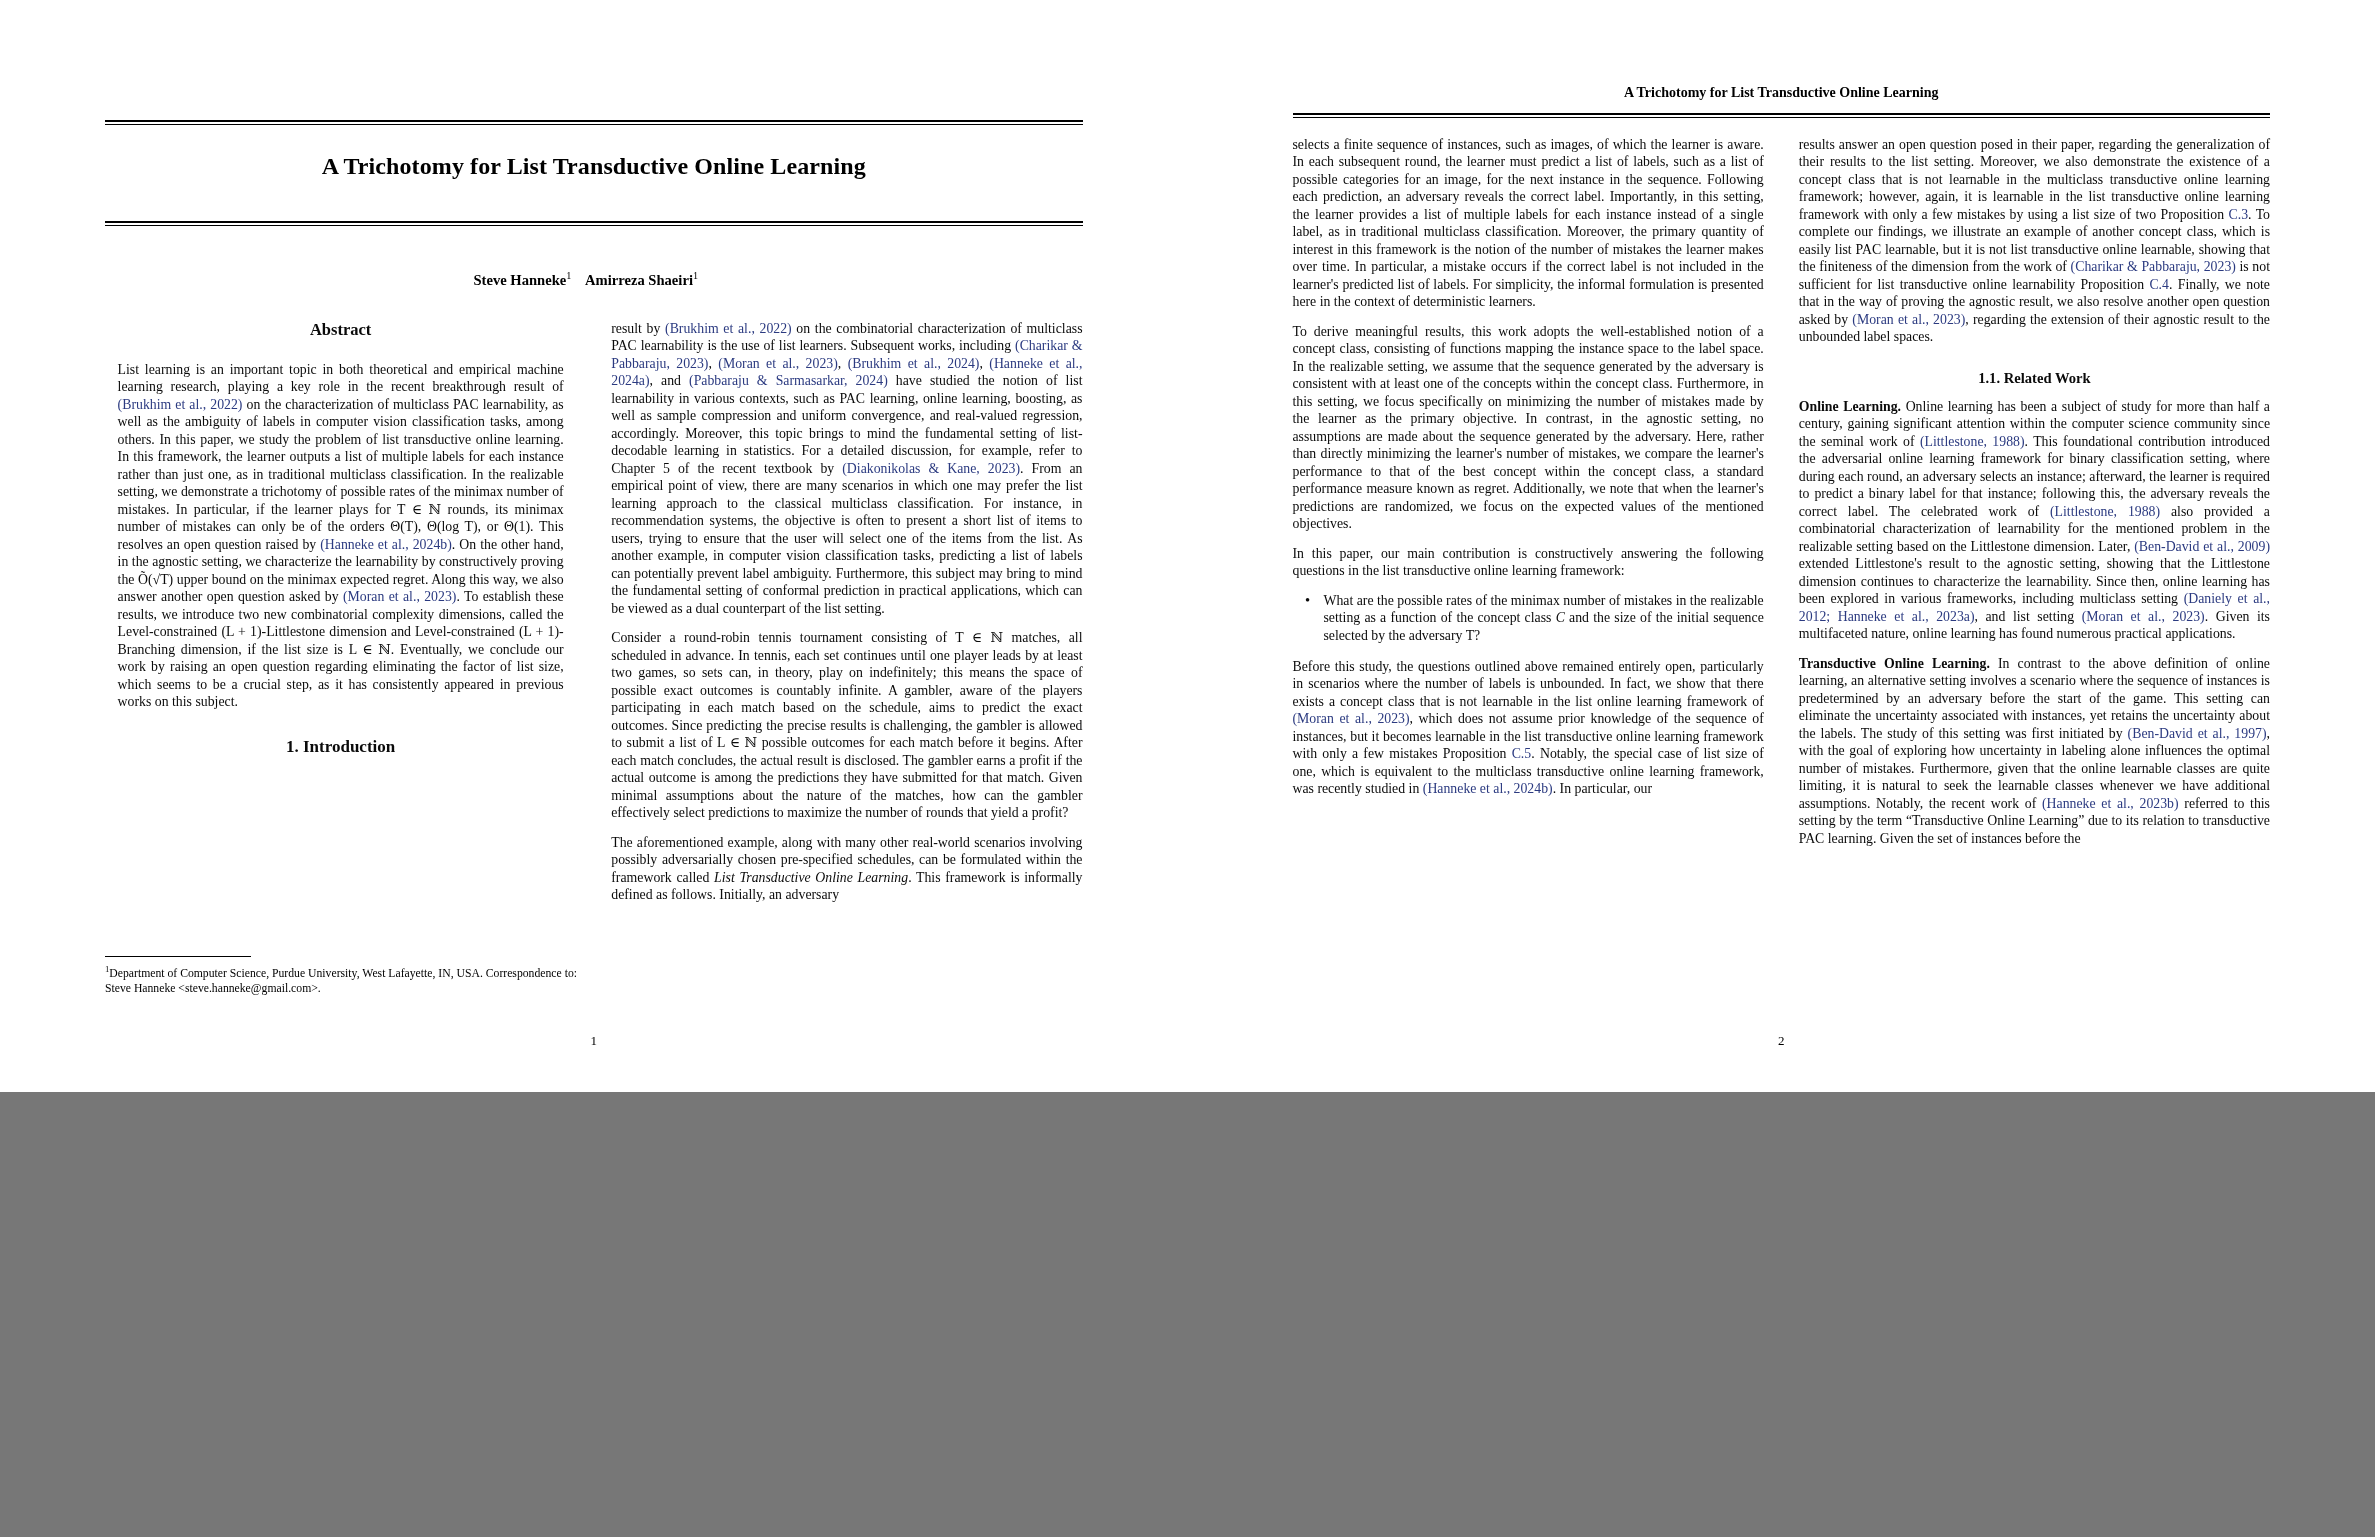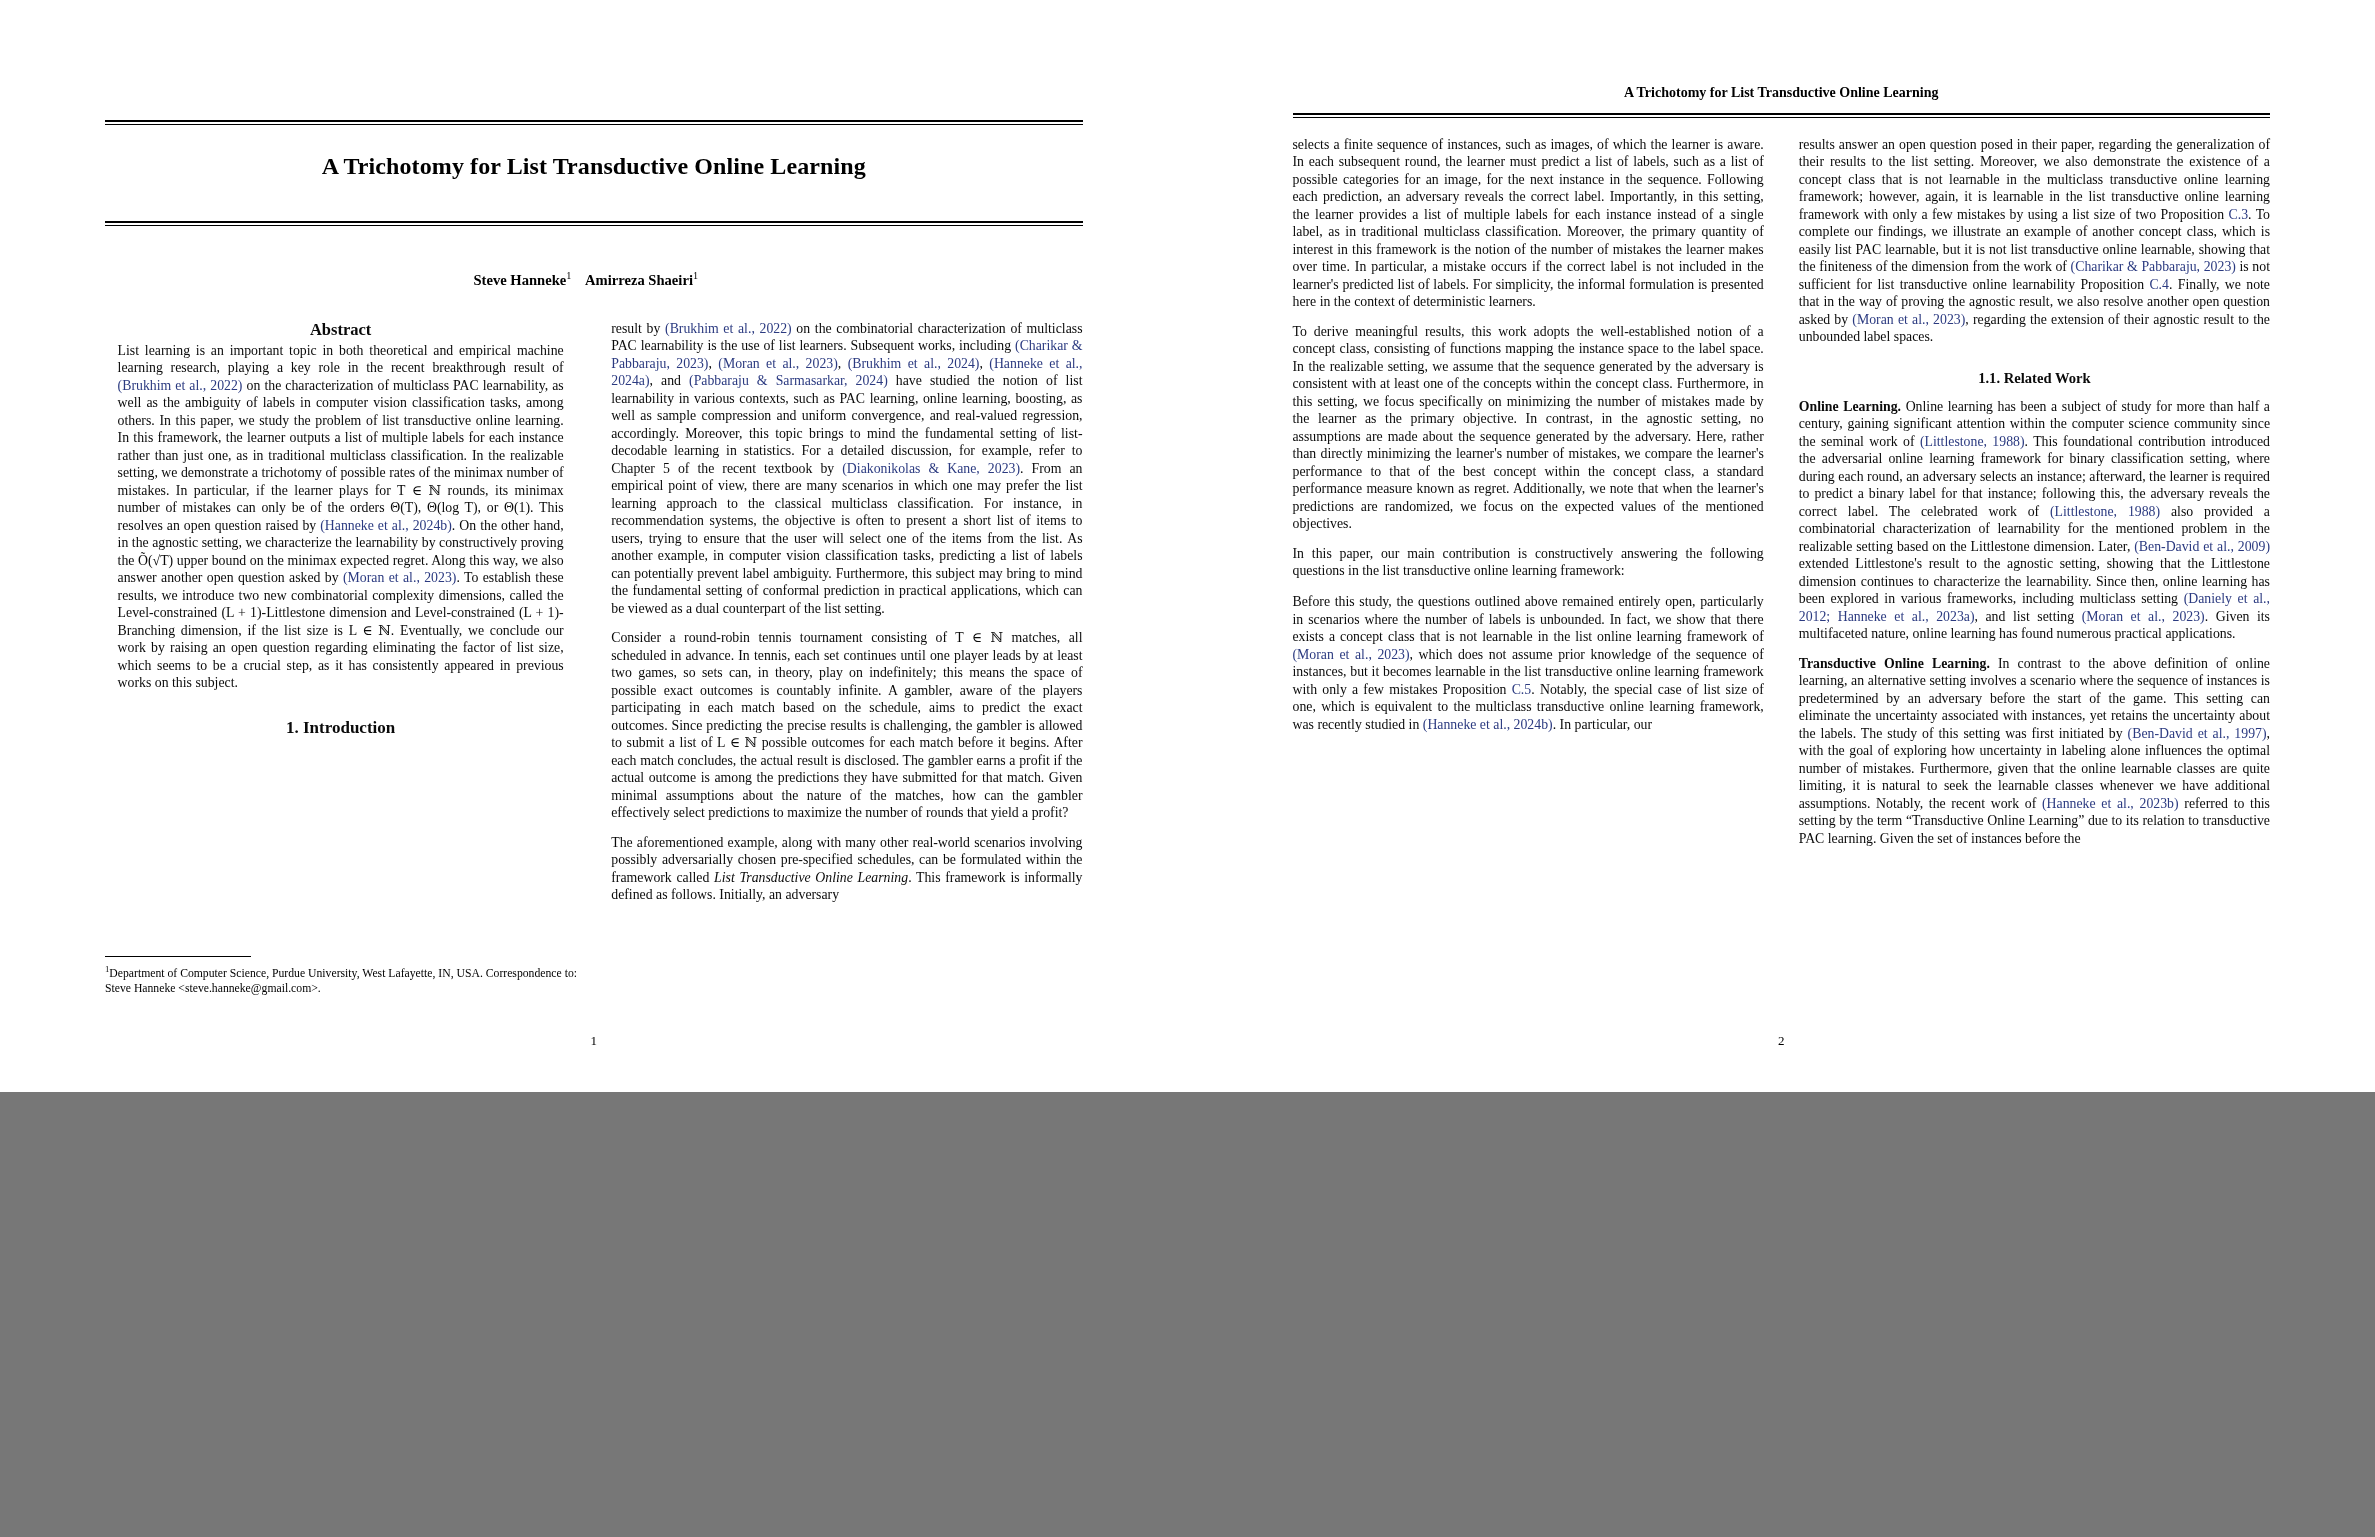--- a/index.html
+++ b/index.html
@@ -105,21 +105,21 @@
     text-align: justify;
     color: #0a0a0a;
     hyphens: none;
   }
   .col p { margin: 0 0 12px 0; text-indent: 0; }
 
   h2.abs-head {
     font-size: 16.5px;
     font-weight: bold;
     text-align: center;
-    margin: 0 0 1px 0;
+    margin: 0 0 20px 0;
   }
   .abstract-body {
     padding: 0 12.6px;
     font-size: 13.8px;
     line-height: 1.268;
     text-align: justify;
   }
   h2.sec {
     font-size: 17px;
     font-weight: bold;
@@ -238,20 +238,21 @@
       <div class="runhead-rule"></div>
 
       <div class="cols p2">
 
         <div class="col">
           <p>selects a finite sequence of instances, such as images, of which the learner is aware. In each subsequent round, the learner must predict a list of labels, such as a list of possible categories for an image, for the next instance in the sequence. Following each prediction, an adversary reveals the correct label. Importantly, in this setting, the learner provides a list of multiple labels for each instance instead of a single label, as in traditional multiclass classification. Moreover, the primary quantity of interest in this framework is the notion of the number of mistakes the learner makes over time. In particular, a mistake occurs if the correct label is not included in the learner's predicted list of labels. For simplicity, the informal formulation is presented here in the context of deterministic learners.</p>
           <p>To derive meaningful results, this work adopts the well-established notion of a concept class, consisting of functions mapping the instance space to the label space. In the realizable setting, we assume that the sequence generated by the adversary is consistent with at least one of the concepts within the concept class. Furthermore, in this setting, we focus specifically on minimizing the number of mistakes made by the learner as the primary objective. In contrast, in the agnostic setting, no assumptions are made about the sequence generated by the adversary. Here, rather than directly minimizing the learner's number of mistakes, we compare the learner's performance to that of the best concept within the concept class, a standard performance measure known as regret. Additionally, we note that when the learner's predictions are randomized, we focus on the expected values of the mentioned objectives.</p>
           <p>In this paper, our main contribution is constructively answering the following questions in the list transductive online learning framework:</p>
 
           <ul class="bullets">
+            <li><span>What are the possible rates of the minimax number of mistakes in the realizable setting as a function of the concept class </span><span class="cal">C</span><span> and the size of the initial sequence selected by the adversary T?</span></li>
           </ul>
 
           <p><span>Before this study, the questions outlined above remained entirely open, particularly in scenarios where the number of labels is unbounded. In fact, we show that there exists a concept class that is not learnable in the list online learning framework of </span><span class="cite">(Moran et al., 2023)</span><span>, which does not assume prior knowledge of the sequence of instances, but it becomes learnable in the list transductive online learning framework with only a few mistakes Proposition </span><span class="cite">C.5</span><span>. Notably, the special case of list size of one, which is equivalent to the multiclass transductive online learning framework, was recently studied in </span><span class="cite">(Hanneke et al., 2024b)</span><span>. In particular, our</span></p>
         </div>
 
         <div class="col">
           <p><span>results answer an open question posed in their paper, regarding the generalization of their results to the list setting. Moreover, we also demonstrate the existence of a concept class that is not learnable in the multiclass transductive online learning framework; however, again, it is learnable in the list transductive online learning framework with only a few mistakes by using a list size of two Proposition </span><span class="cite">C.3</span><span>. To complete our findings, we illustrate an example of another concept class, which is easily list PAC learnable, but it is not list transductive online learnable, showing that the finiteness of the dimension from the work of </span><span class="cite">(Charikar &amp; Pabbaraju, 2023)</span><span> is not sufficient for list transductive online learnability Proposition </span><span class="cite">C.4</span><span>. Finally, we note that in the way of proving the agnostic result, we also resolve another open question asked by </span><span class="cite">(Moran et al., 2023)</span><span>, regarding the extension of their agnostic result to the unbounded label spaces.</span></p>
 
           <h3 class="subsec">1.1. Related Work</h3>
 

